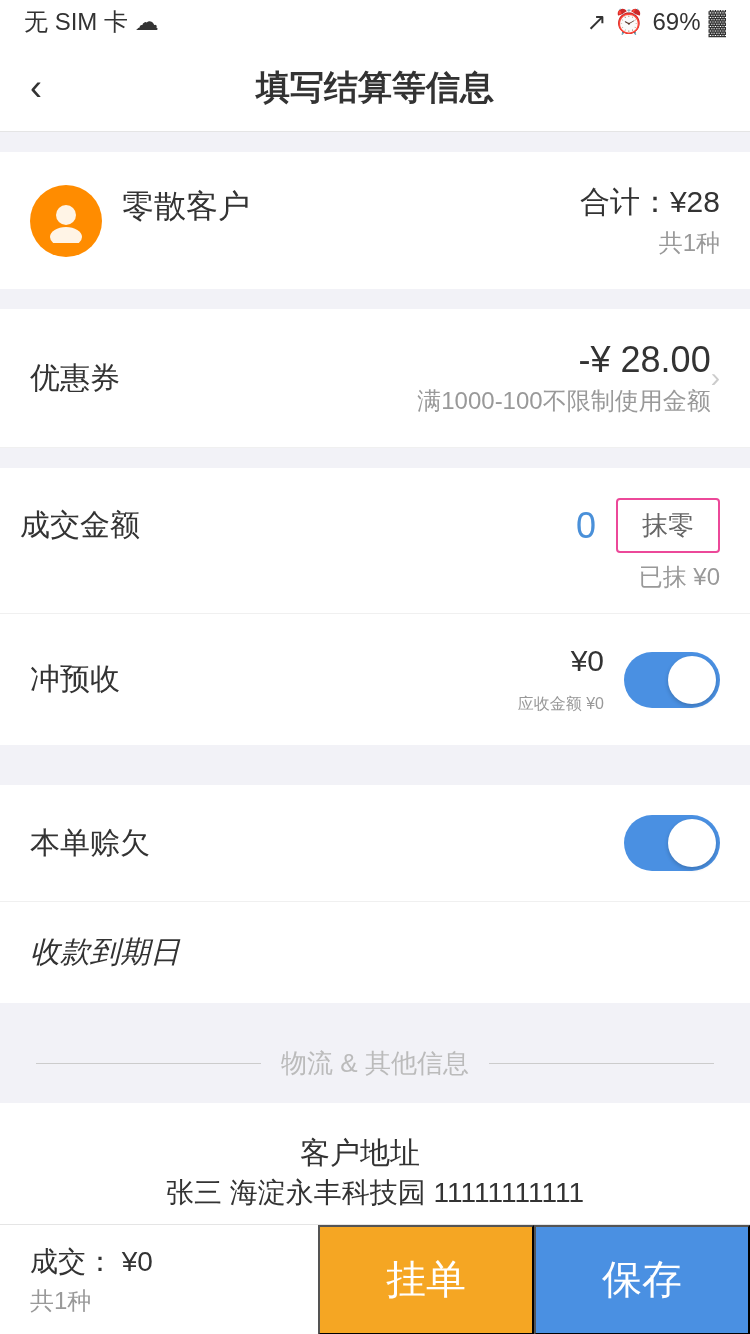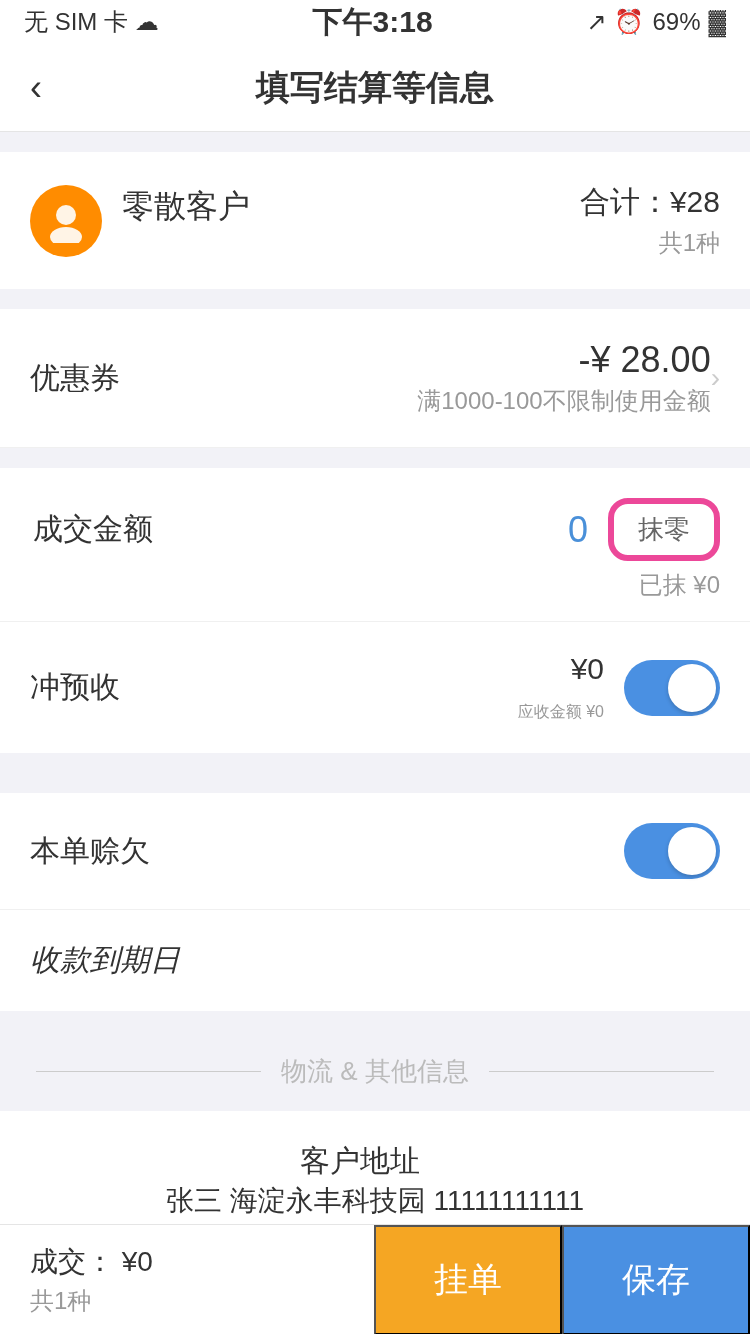--- a/index.html
+++ b/index.html
@@ -99,38 +99,38 @@
     .row-right { display: flex; align-items: center; }
     .row-value-block { text-align: right; }
     .coupon-discount { font-size: 36px; color: #333; font-weight: 500; }
     .coupon-desc { font-size: 24px; color: #999; margin-top: 4px; }
 
     .chevron-icon { color: #ccc; font-size: 28px; }
 
     
     .deal-amount-section {
       background: #fff;
-      padding: 30px 30px 20px 33px;
+      padding: 30px 30px 20px 20px;
       border-bottom: 1px solid #f0f0f0;
     }
     .deal-row {
       display: flex;
       align-items: center;
       justify-content: space-between;
     }
     .deal-label { font-size: 30px; color: #333; }
     .deal-right { display: flex; align-items: center; gap: 20px; }
     .deal-value {
       font-size: 36px;
       color: #4a90d9;
       font-weight: 500;
     }
     .round-zero-btn {
-      border: 6px solid #ec4899;
-      border-radius: 20px;
+      border: 2px solid #ec4899;
+      border-radius: 4px;
       padding: 8px 24px;
       font-size: 26px;
       color: #666;
       background: #fff;
       cursor: pointer;
       text-align: center;
     }
     .deal-sub { font-size: 24px; color: #999; margin-top: 8px; text-align: right; }
 
     
@@ -244,41 +244,40 @@
       border-top: 1px solid #e5e5e5;
     }
     .bottom-summary {
       flex: 1;
       padding: 0 30px;
     }
     .bottom-deal { font-size: 28px; color: #333; }
     .bottom-count { font-size: 24px; color: #999; margin-top: 4px; }
     .bottom-btn {
       height: 110px;
-      width: 188px;
+      width: 216px;
       display: flex;
       align-items: center;
       justify-content: center;
-      font-size: 34px;
+      font-size: 40px;
       font-weight: 500;
       color: #fff;
       cursor: pointer;
       flex-shrink: 0;
     }
     .btn-hold { background: #f5a623; }
     .btn-save { background: #4a90e2; }
   </style>
 </head>
 <body>
 
 <div class="status-bar">
   <div class="status-left">
     <span>无 SIM 卡 ☁</span>
   </div>
-  <div class="status-center">下午3:18</div>
   <div class="status-right">
     <span>↗</span>
     <span>⏰</span>
     <span>69%</span>
     <span>▓</span>
   </div>
 </div>
 
 <div class="nav-bar">
   <div class="nav-back">‹</div>

